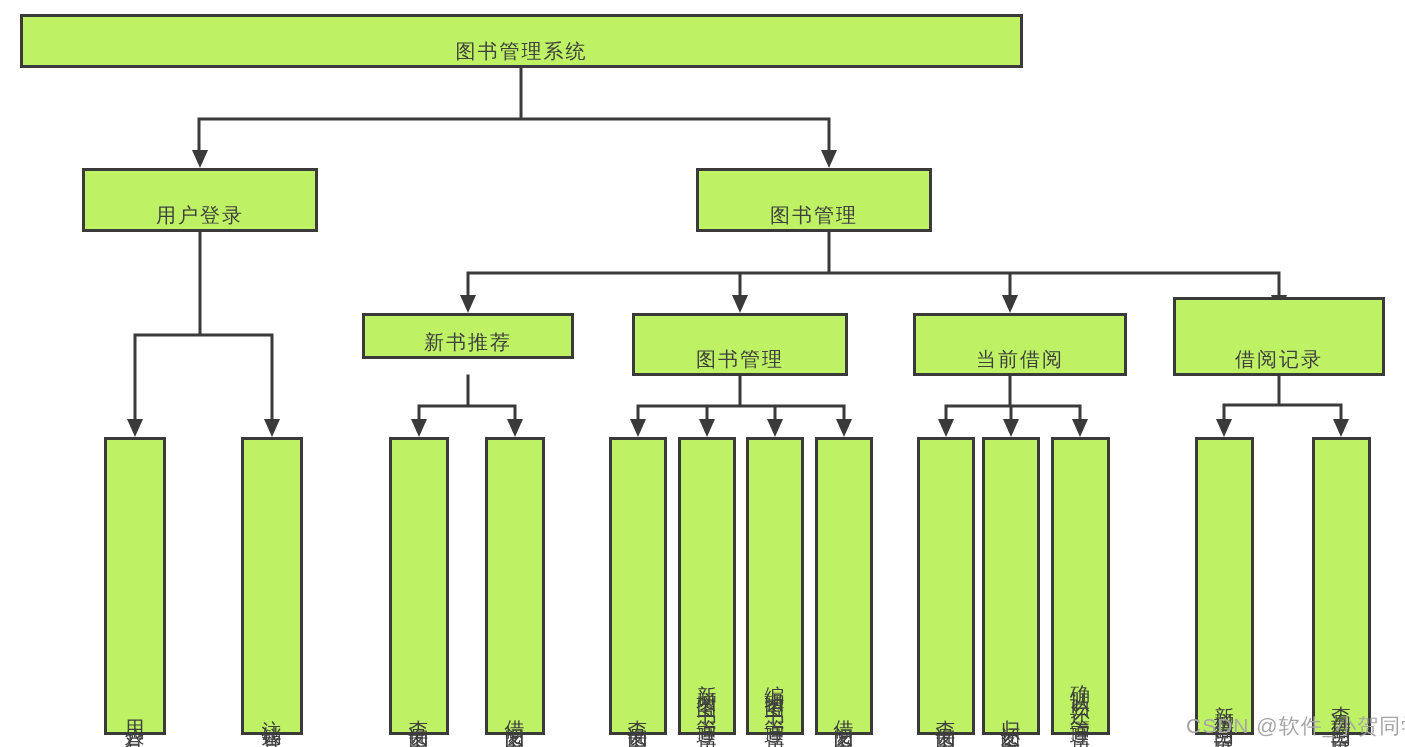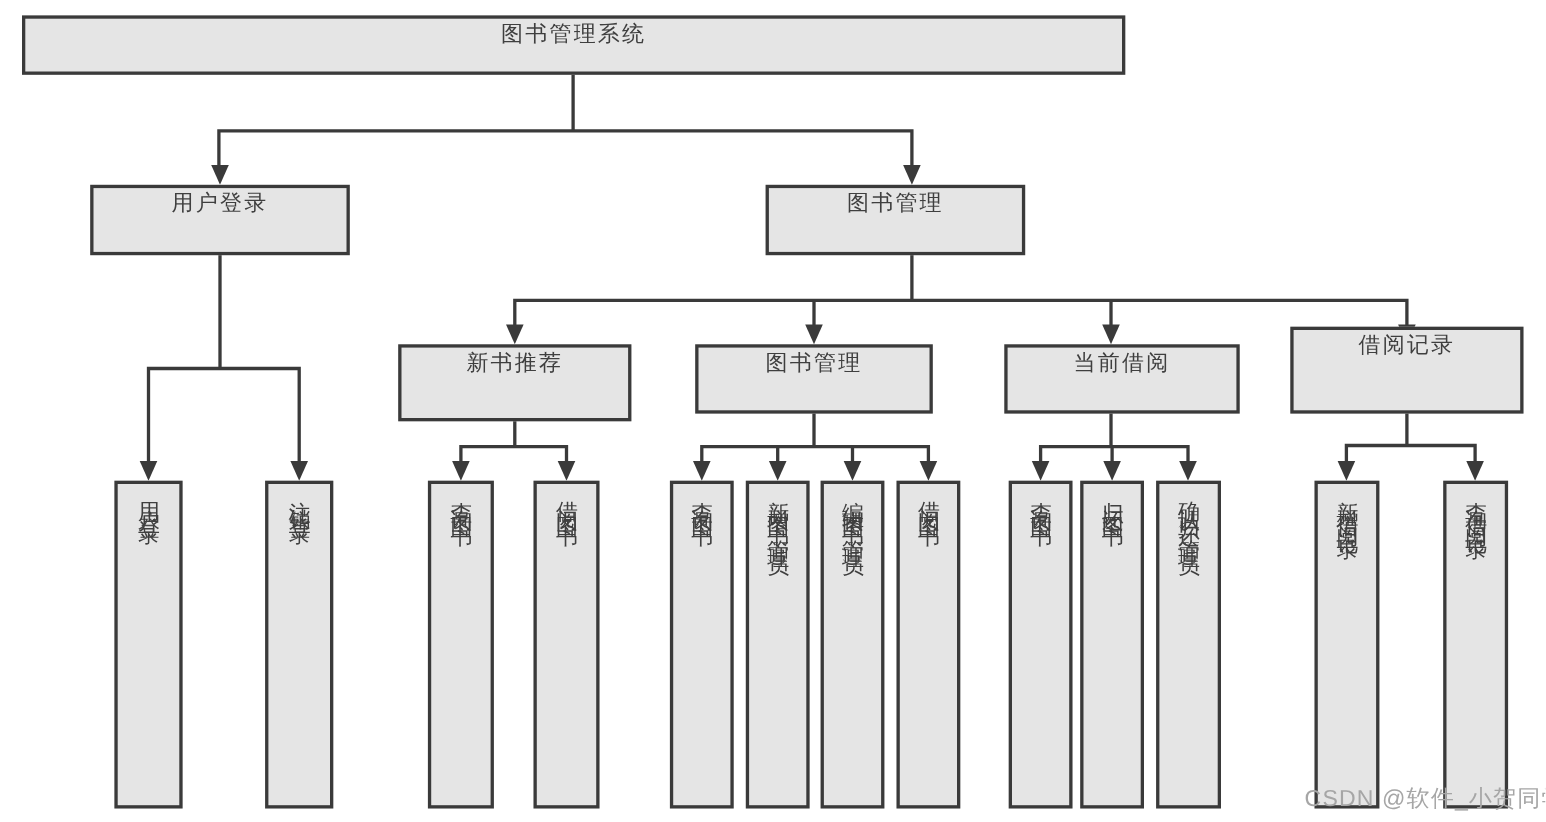--- a/index.html
+++ b/index.html
@@ -18,44 +18,44 @@
   .connectors {
     position: absolute;
     left: 0;
     top: 0;
     width: 1405px;
     height: 747px;
   }
   .node {
     position: absolute;
     box-sizing: border-box;
-    background: #e5e5e5;
+    background: #bef264;
     border: 3px solid #3a3a3a;
     display: flex;
-    align-items: flex-start;
+    align-items: flex-end;
     justify-content: center;
     color: #3f3f3f;
   }
   .node-h {
     font-size: 20px;
     letter-spacing: 2px;
     white-space: nowrap;
   }
   .node-v {
     font-size: 20px;
   }
   .node-v .vtext {
     writing-mode: vertical-rl;
     letter-spacing: 7px;
     line-height: 1;
   }
   .root-box   { left: 20px;   top: 14px;  width: 1003px; height: 54px; }
   .l2-a       { left: 82px;   top: 168px; width: 236px;  height: 64px; }
   .l2-b       { left: 696px;  top: 168px; width: 236px;  height: 64px; }
-  .l3-1       { left: 362px;  top: 313px; width: 212px;  height: 70px; }
+  .l3-1       { left: 362px;  top: 313px; width: 212px;  height: 46px; }
   .l3-2       { left: 632px;  top: 313px; width: 216px;  height: 63px; }
   .l3-3       { left: 913px;  top: 313px; width: 214px;  height: 63px; }
   .l3-4       { left: 1173px; top: 297px; width: 212px;  height: 79px; }
   .l4         { top: 437px; height: 298px; }
   .l4-a1 { left: 104px;  width: 62px; }
   .l4-a2 { left: 241px;  width: 62px; }
   .l4-b1 { left: 389px;  width: 60px; }
   .l4-b2 { left: 485px;  width: 60px; }
   .l4-c1 { left: 609px;  width: 58px; }
   .l4-c2 { left: 678px;  width: 58px; }

